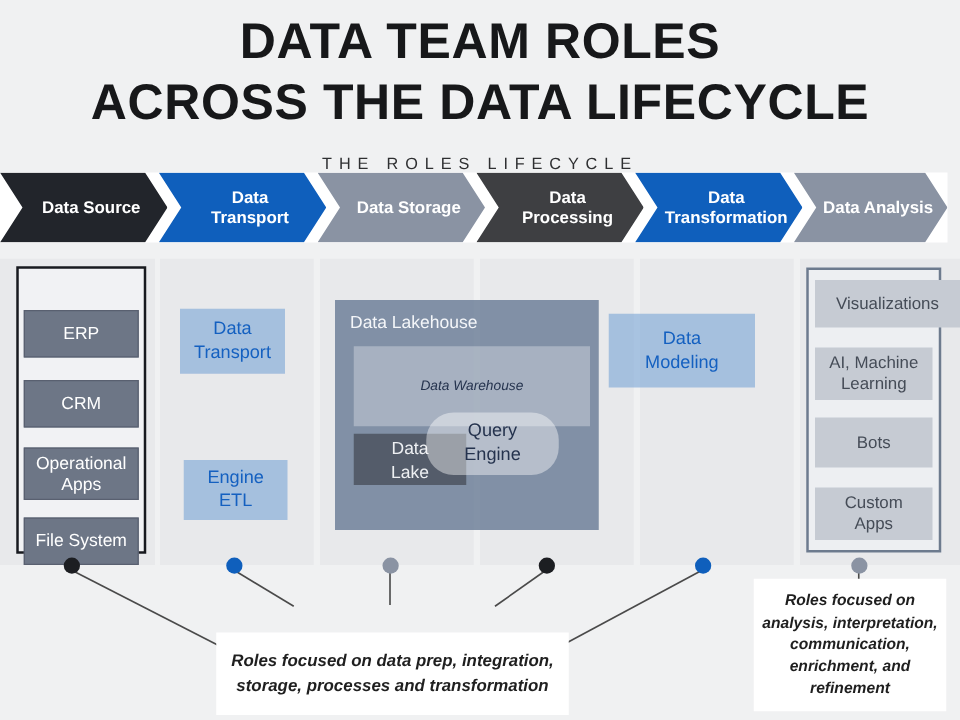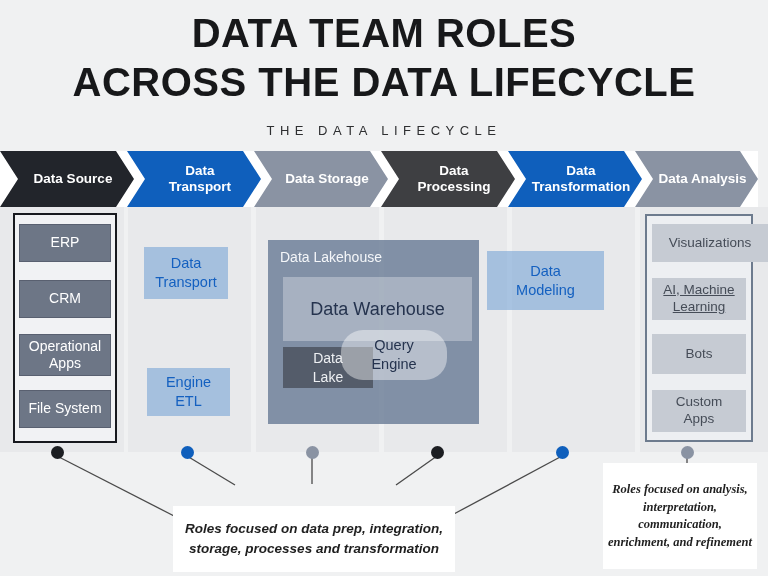--- a/index.html
+++ b/index.html
@@ -7,53 +7,53 @@
   .canvas{position:relative;width:768px;height:576px;background:#f0f1f2;overflow:hidden;}
   .abs{position:absolute;box-sizing:border-box;}
   .center{display:flex;align-items:center;justify-content:center;text-align:center;}
   .preline{white-space:pre-line;}
 
   .title-line{width:768px;text-align:center;font-weight:800;color:#17181a;
               font-size:40px;letter-spacing:0.5px;line-height:1.0;}
   .subtitle{width:768px;text-align:center;font-size:13px;letter-spacing:5.5px;
             color:#2e2f31;font-weight:500;}
 
-  .chevstrip{left:0;top:151px;width:758px;height:56px;background:#ffffff;}
+  .chevstrip{left:0;top:138px;width:758px;height:56px;background:#ffffff;}
   .chev{top:0;height:56px;color:#ffffff;font-weight:bold;font-size:13.5px;line-height:1.18;
         padding:0 6px 0 18px;
         clip-path:polygon(0 0, calc(100% - 18px) 0, 100% 50%, calc(100% - 18px) 100%, 0 100%, 18px 50%);}
 
   .band{top:207px;height:245px;background:#e8e9eb;}
 
   .group-frame-dark{border:2px solid #17191e;background:#f1f2f4;}
   .group-frame-gray{border:2px solid #6d7b8e;background:#edeff2;}
 
-  .graybox{background:#6d7686;border:1px solid #596070;color:#ffffff;font-size:14px;line-height:1.25;}
+  .graybox{background:#6d7686;border:1px solid #596070;color:#ffffff;font-size:14px;line-height:1.25;margin-top:24px;}
   .bluebox{background:rgba(124,167,214,0.62);color:#1460c0;font-size:14.5px;line-height:1.3;}
   .lightbox{background:#c6cbd3;color:#454c57;font-size:13.5px;line-height:1.25;}
 
   .lakehouse{background:rgba(106,124,150,0.82);}
   .lakehouse-label{color:#f4f6f9;font-size:14px;}
-  .warehouse{background:rgba(255,255,255,0.30);color:#25334e;font-size:18px;}
+  .warehouse{background:rgba(255,255,255,0.30);color:#25334e;font-size:11px;font-style:italic;}
   .datalake{background:#545c6a;color:#eef0f3;font-size:14px;line-height:1.3;}
   .queryengine{background:rgba(255,255,255,0.42);color:#25334e;font-size:14.5px;line-height:1.3;}
 
   .dot{width:13px;height:13px;border-radius:50%;top:446px;}
   .callout{background:#ffffff;color:#1f1f1f;font-style:italic;font-weight:bold;}
   .callout-inner{width:100%;}
   svg.wires{left:0;top:0;pointer-events:none;}
 </style>
 </head>
 <body>
 
 <div class="canvas">
 
   <div class="abs title-line" style="left:0;top:13px;">DATA TEAM ROLES</div>
   <div class="abs title-line" style="left:0;top:62px;">ACROSS THE DATA LIFECYCLE</div>
-  <div class="abs subtitle" style="left:0;top:123px;">THE DATA LIFECYCLE</div>
+  <div class="abs subtitle" style="left:0;top:123px;">THE ROLES LIFECYCLE</div>
 
   <div class="abs band" style="left:0;width:124px;"></div>
   <div class="abs band" style="left:128px;width:123px;"></div>
   <div class="abs band" style="left:256px;width:123px;"></div>
   <div class="abs band" style="left:384px;width:123px;"></div>
   <div class="abs band" style="left:512px;width:123px;"></div>
   <div class="abs band" style="left:640px;width:128px;"></div>
 
   <div class="abs chevstrip">
     <div class="abs chev center preline" style="left: 0px; width: 134px; background: rgb(34, 37, 43);">Data Source</div>
@@ -85,21 +85,21 @@
   <div class="abs datalake center preline" style="left:283px;top:347px;width:90px;height:41px;">Data
 Lake</div>
   <div class="abs queryengine center preline" style="left:341px;top:330px;width:106px;height:50px;border-radius:22px;">Query
 Engine</div>
 
   <div class="abs bluebox center preline" style="left:487px;top:251px;width:117px;height:59px;">Data
 Modeling</div>
 
   <div class="abs group-frame-gray" style="left:645px;top:214px;width:108px;height:228px;"></div>
   <div class="abs lightbox center preline" style="left:652px;top:224px;width:116px;height:38px;">Visualizations</div>
-  <div class="abs lightbox center preline" style="left:652px;top:278px;width:94px;height:42px;text-decoration:underline;">AI, Machine
+  <div class="abs lightbox center preline" style="left:652px;top:278px;width:94px;height:42px;">AI, Machine
 Learning</div>
   <div class="abs lightbox center preline" style="left:652px;top:334px;width:94px;height:40px;">Bots</div>
   <div class="abs lightbox center preline" style="left:652px;top:390px;width:94px;height:42px;">Custom
 Apps</div>
 
   <svg class="abs wires" width="768" height="576">
     <line x1="57" y1="456" x2="178" y2="518" stroke="#4a4a4a" stroke-width="1.3"></line>
     <line x1="187" y1="456" x2="235" y2="485" stroke="#4a4a4a" stroke-width="1.3"></line>
     <line x1="312" y1="456" x2="312" y2="484" stroke="#4a4a4a" stroke-width="1.3"></line>
     <line x1="437" y1="456" x2="396" y2="485" stroke="#4a4a4a" stroke-width="1.3"></line>
@@ -110,17 +110,17 @@
   <div class="abs dot" style="left: 51px; background: rgb(28, 30, 34);"></div>
   <div class="abs dot" style="left: 181px; background: rgb(15, 95, 188);"></div>
   <div class="abs dot" style="left: 306px; background: rgb(138, 147, 163);"></div>
   <div class="abs dot" style="left: 431px; background: rgb(28, 30, 34);"></div>
   <div class="abs dot" style="left: 556px; background: rgb(15, 95, 188);"></div>
   <div class="abs dot" style="left: 681px; background: rgb(138, 147, 163);"></div>
 
   <div class="abs callout center" style="left:173px;top:506px;width:282px;height:66px;font-size:13.5px;line-height:1.5;">
     <div class="callout-inner" style="max-width:264px;">Roles focused on data prep, integration, storage, processes and transformation</div>
   </div>
-  <div class="abs callout center" style="left:603px;top:463px;width:154px;height:106px;font-size:12.5px;line-height:1.4;font-family:Liberation Serif, serif;">
+  <div class="abs callout center" style="left:603px;top:463px;width:154px;height:106px;font-size:12.5px;line-height:1.4;">
     <div class="callout-inner" style="max-width:148px;">Roles focused on analysis, interpretation, communication, enrichment, and refinement</div>
   </div>
 
 </div>
 
 </body></html>

